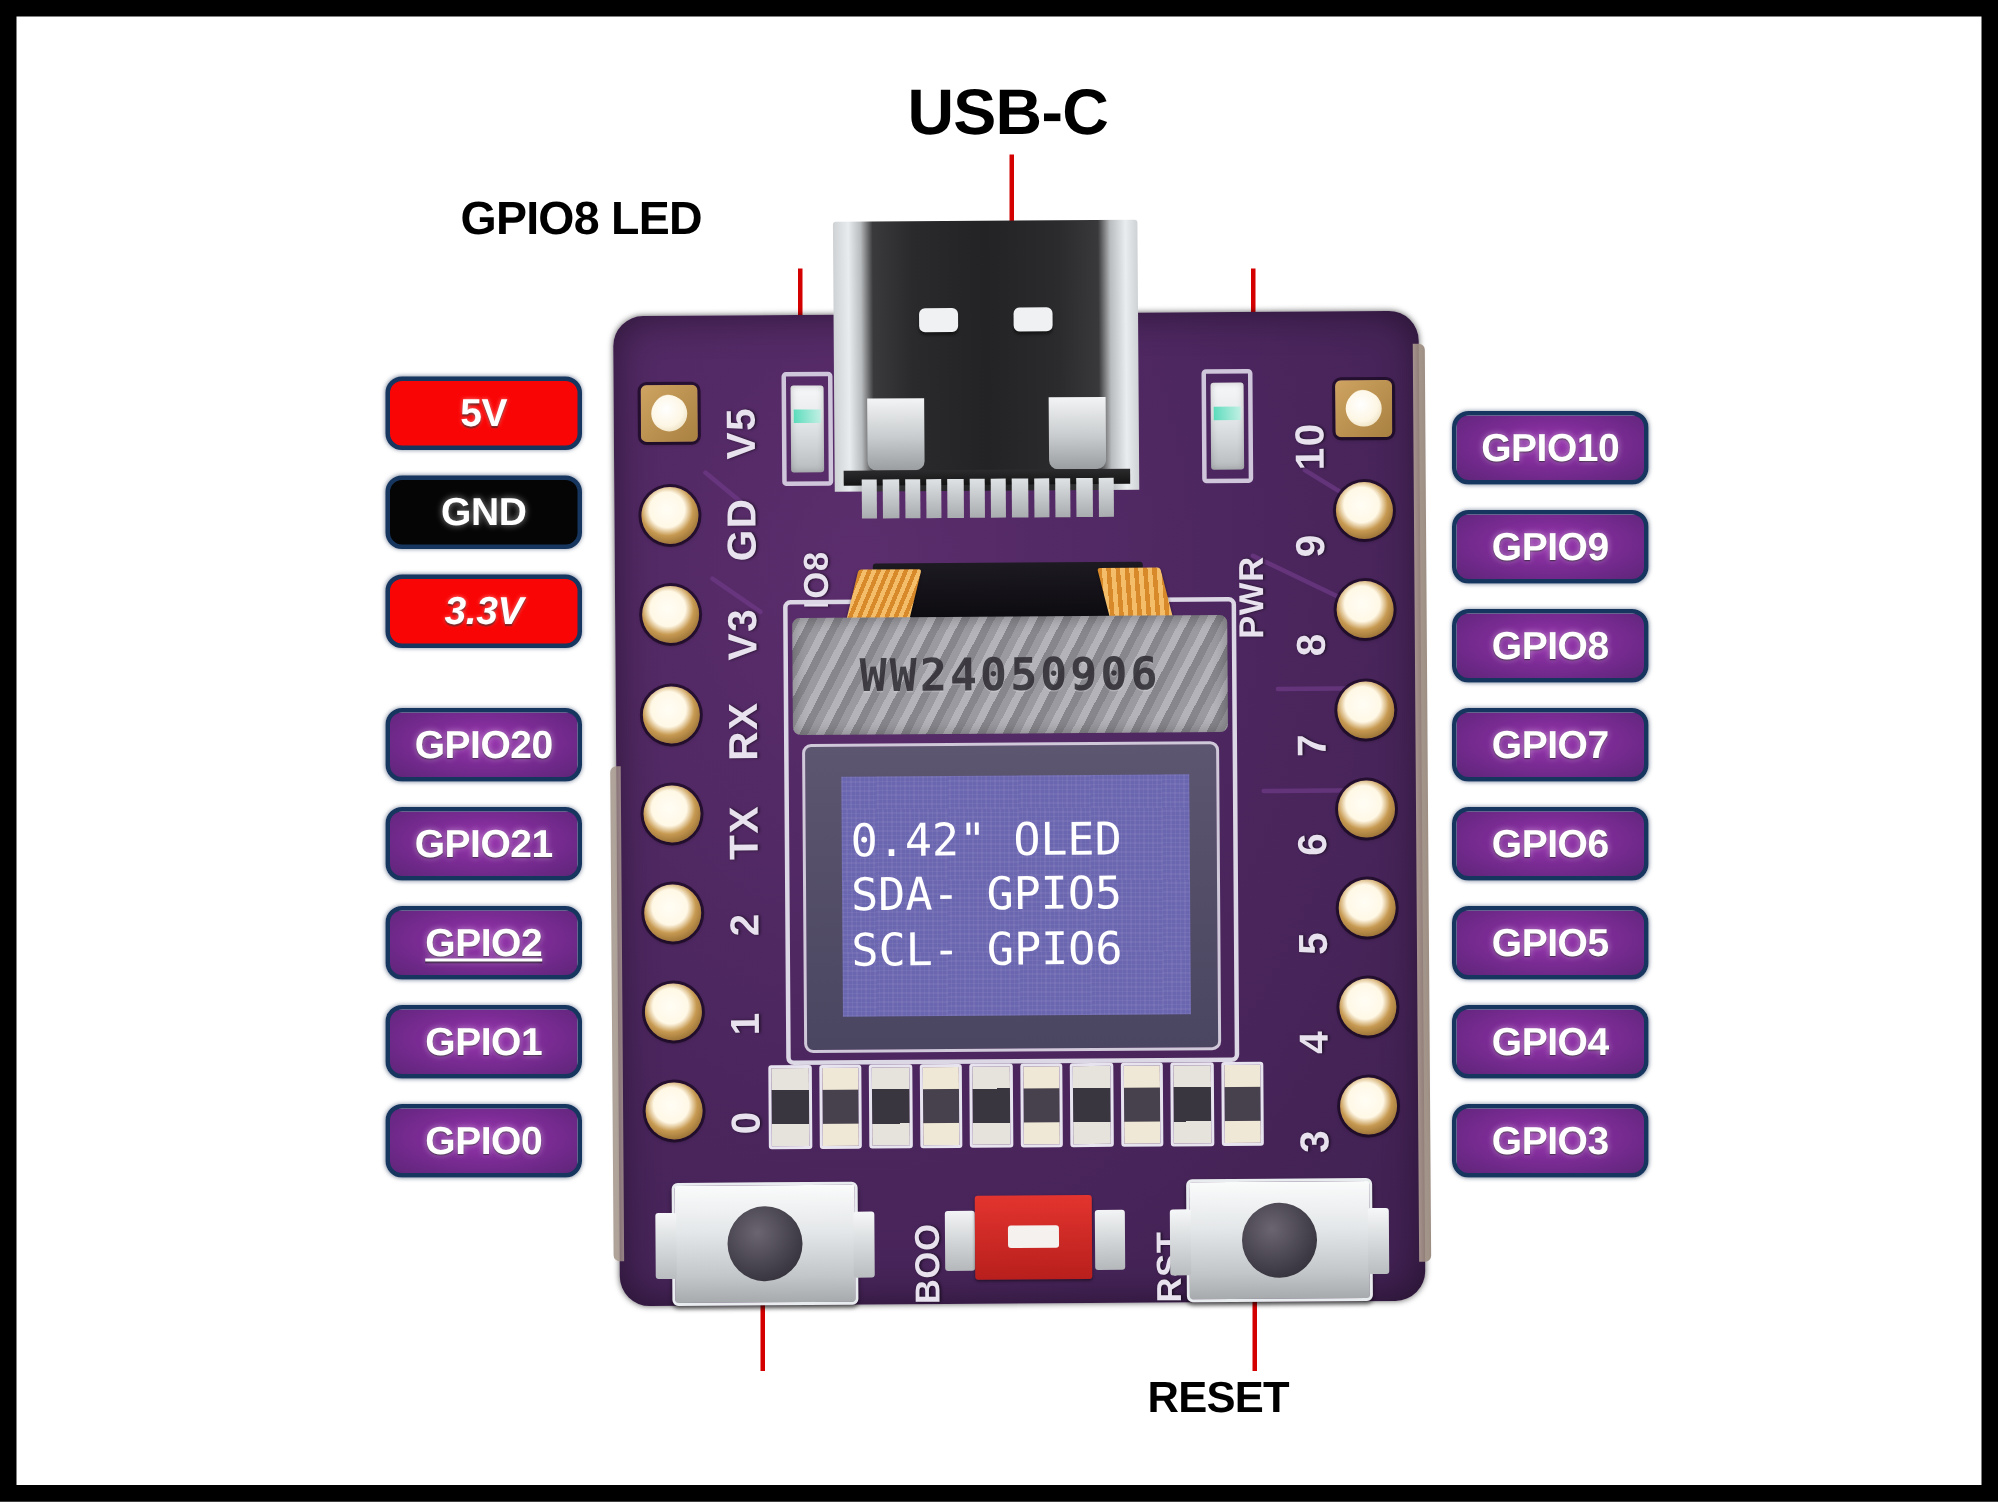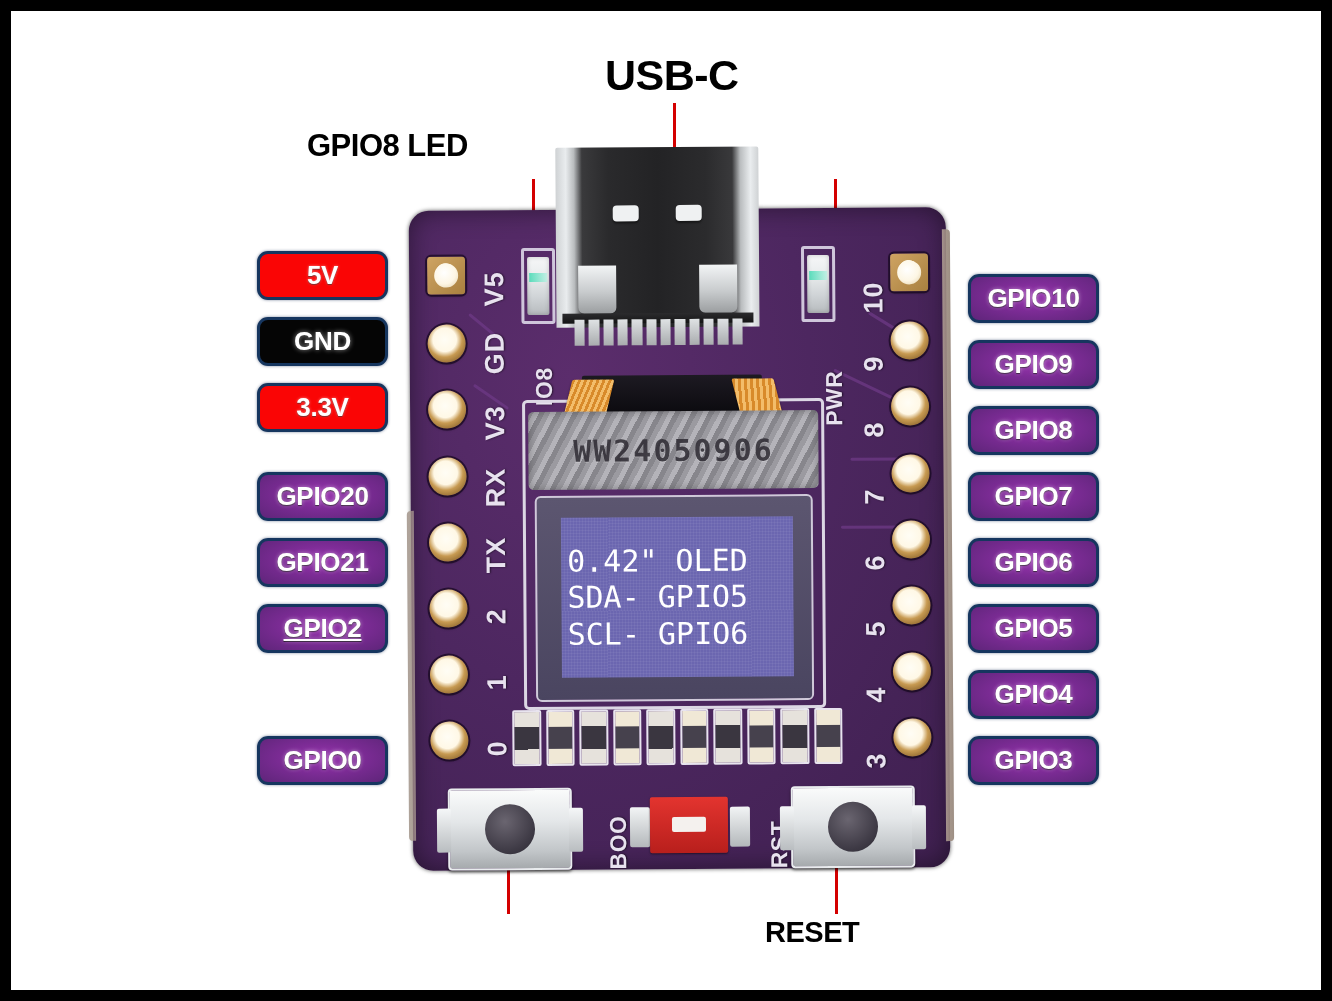--- a/index.html
+++ b/index.html
@@ -345,24 +345,25 @@
   <div class="leader" style="left:823px; top:168px; height:102px;"></div>
 
   <div class="callout" style="left:427px; top:946px; font-size:43px;margin-top:44px;">BOOT</div>
   <div class="leader" style="left:496px; top:806px; height:97px;"></div>
 
   <div class="callout" style="left:754px; top:905px; font-size:29px;">RESET</div>
   <div class="leader" style="left:824px; top:806px; height:97px;"></div>
 
   <div class="pill red" style="left:246px; top:240px;">5V</div>
   <div class="pill black" style="left:246px; top:306px;">GND</div>
-  <div class="pill red" style="left:246px; top:372px;">3.3V</div>
+  <div class="pill red" style="left:246px; top:372px;font-style:italic;">3.3V</div>
   <div class="pill gpio" style="left:246px; top:438px;">GPIO20</div>
   <div class="pill gpio" style="left:246px; top:504px;">GPIO21</div>
   <div class="pill gpio" style="left:246px; top:570px;text-decoration:underline;">GPIO2</div>
+  <div class="pill gpio" style="left:246px; top:636px;">GPIO1</div>
   <div class="pill gpio" style="left:246px; top:702px;text-align:center;">GPIO0</div>
 
   <div class="pill gpio" style="left:957px; top:240px;">GPIO10</div>
   <div class="pill gpio" style="left:957px; top:306px;">GPIO9</div>
   <div class="pill gpio" style="left:957px; top:372px;">GPIO8</div>
   <div class="pill gpio" style="left:957px; top:438px;">GPIO7</div>
   <div class="pill gpio" style="left:957px; top:504px;">GPIO6</div>
   <div class="pill gpio" style="left:957px; top:570px;">GPIO5</div>
   <div class="pill gpio" style="left:957px; top:636px;">GPIO4</div>
   <div class="pill gpio" style="left:957px; top:702px;">GPIO3</div>

